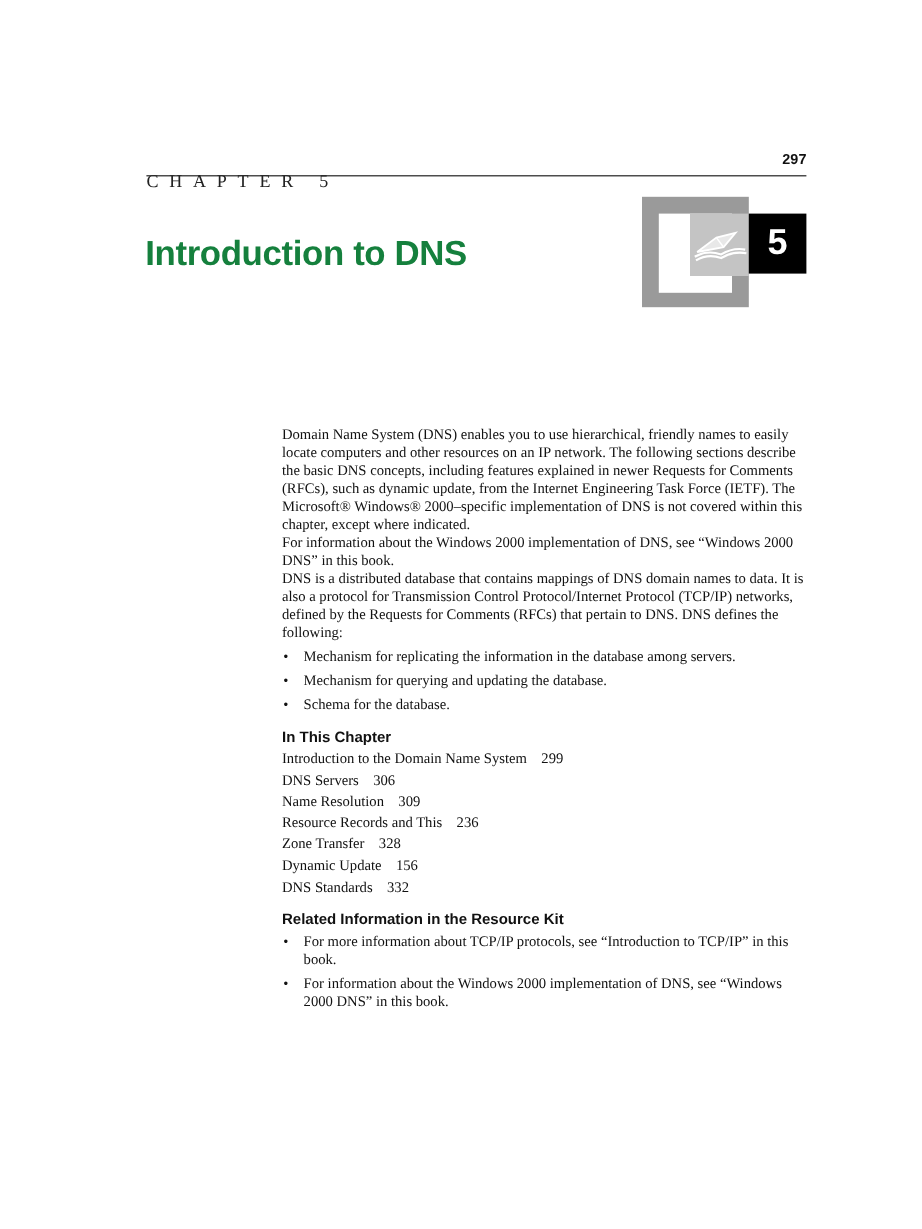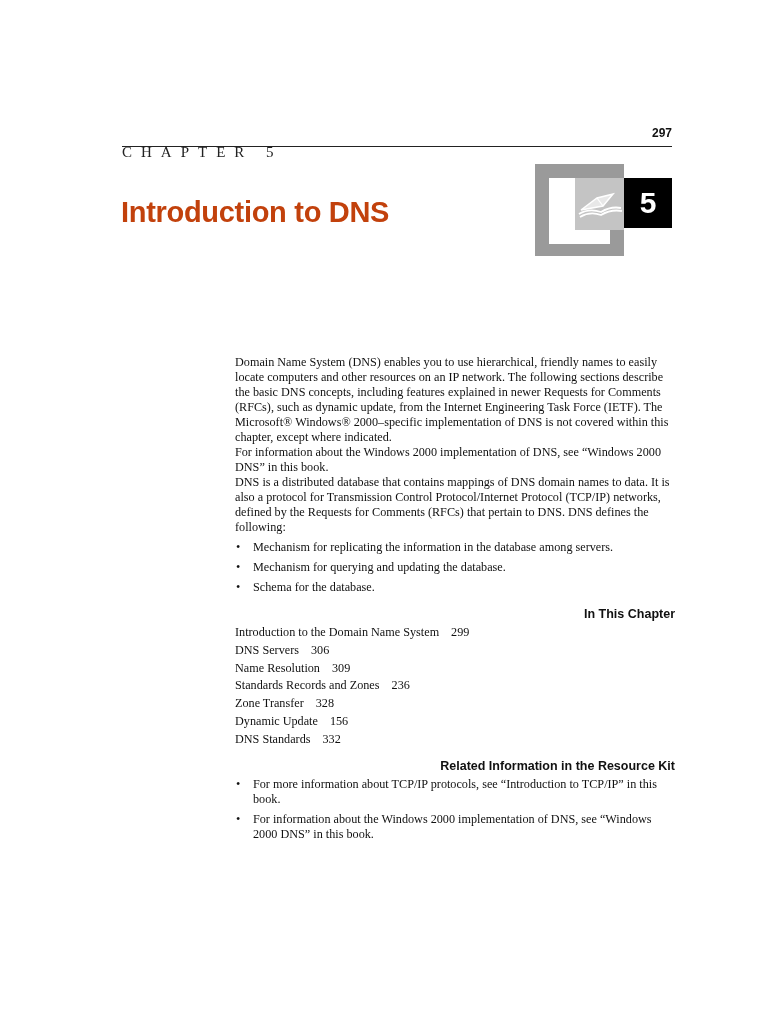--- a/index.html
+++ b/index.html
@@ -1,32 +1,32 @@
 <!DOCTYPE html>
 <html><head>
 <meta charset="utf-8">
 <style>
   html, body { margin: 0; padding: 0; background: #ffffff; }
   body { width: 768px; height: 1024px; position: relative; overflow: hidden; color: #111; }
   .page-number { position: absolute; top: 126px; right: 96px; font-family: "Liberation Sans", sans-serif; font-weight: bold; font-size: 12px; }
   .top-rule { position: absolute; top: 146px; left: 122px; width: 550px; height: 1px; background: #222; }
   .chapter-label { position: absolute; top: 144px; left: 122px; font-family: "Liberation Serif", serif; font-size: 15px; letter-spacing: 9px; color: #222; }
-  .chapter-title { position: absolute; top: 196px; left: 121px; font-family: "Liberation Sans", sans-serif; font-weight: bold; font-size: 29px; color: #c2410c; letter-spacing: -0.3px; }
+  .chapter-title { position: absolute; top: 196px; left: 121px; font-family: "Liberation Sans", sans-serif; font-weight: bold; font-size: 29px; color: #15803d; letter-spacing: -0.3px; }
   .graphic { position: absolute; left: 535px; top: 164px; width: 137px; height: 93px; }
   .g-outer { position: absolute; left: 0; top: 0; width: 89px; height: 92px; background: #9a9a9a; }
   .g-inner { position: absolute; left: 14px; top: 14px; width: 61px; height: 66px; background: #ffffff; }
   .g-light { position: absolute; left: 40px; top: 14px; width: 49px; height: 52px; background: #c4c4c4; }
   .g-num { position: absolute; left: 89px; top: 14px; width: 48px; height: 50px; background: #000; color: #fff; font-family: "Liberation Sans", sans-serif; font-weight: bold; font-size: 30px; display: flex; align-items: center; justify-content: center; }
   .g-book { position: absolute; left: 42px; top: 24px; width: 46px; height: 32px; }
   .body { position: absolute; left: 235px; top: 355px; width: 440px; font-family: "Liberation Serif", serif; font-size: 12.2px; line-height: 15px; color: #111; }
   .body p { margin: 0; }
   ul.bullets { list-style: none; margin: 0; padding: 0; }
   ul.bullets li { position: relative; padding-left: 18px; margin-top: 5px; }
   ul.bullets li::before { content: "\2022"; position: absolute; left: 1px; top: 0; }
-  h2 { font-family: "Liberation Sans", sans-serif; font-weight: bold; font-size: 12.5px; margin: 12px 0 3px 0; color: #111; text-align: right; }
+  h2 { font-family: "Liberation Sans", sans-serif; font-weight: bold; font-size: 12.5px; margin: 12px 0 3px 0; color: #111; }
   .toc-item { height: 17.8px; }
   .toc-item .pg { margin-left: 12px; }
 </style>
 </head>
 <body>
 
 <div class="page-number">297</div>
 <div class="top-rule"></div>
 
 <div class="chapter-label">CHAPTER 5</div>
@@ -53,21 +53,21 @@
     <li>Mechanism for replicating the information in the database among servers.</li>
     <li>Mechanism for querying and updating the database.</li>
     <li>Schema for the database.</li>
   </ul>
 
   <h2>In This Chapter</h2>
   <div>
     <div class="toc-item"><span>Introduction to the Domain Name System</span><span class="pg">299</span></div>
     <div class="toc-item"><span>DNS Servers</span><span class="pg">306</span></div>
     <div class="toc-item"><span>Name Resolution</span><span class="pg">309</span></div>
-    <div class="toc-item"><span>Standards Records and Zones</span><span class="pg">236</span></div>
+    <div class="toc-item"><span>Resource Records and This</span><span class="pg">236</span></div>
     <div class="toc-item"><span>Zone Transfer</span><span class="pg">328</span></div>
     <div class="toc-item"><span>Dynamic Update</span><span class="pg">156</span></div>
     <div class="toc-item"><span>DNS Standards</span><span class="pg">332</span></div>
   </div>
 
   <h2 style="margin-top:9px;">Related Information in the Resource Kit</h2>
   <ul class="bullets">
     <li style="margin-top:2px;">For more information about TCP/IP protocols, see “Introduction to TCP/IP” in this book.</li>
     <li>For information about the Windows 2000 implementation of DNS, see “Windows 2000 DNS” in this book.</li>
   </ul>

